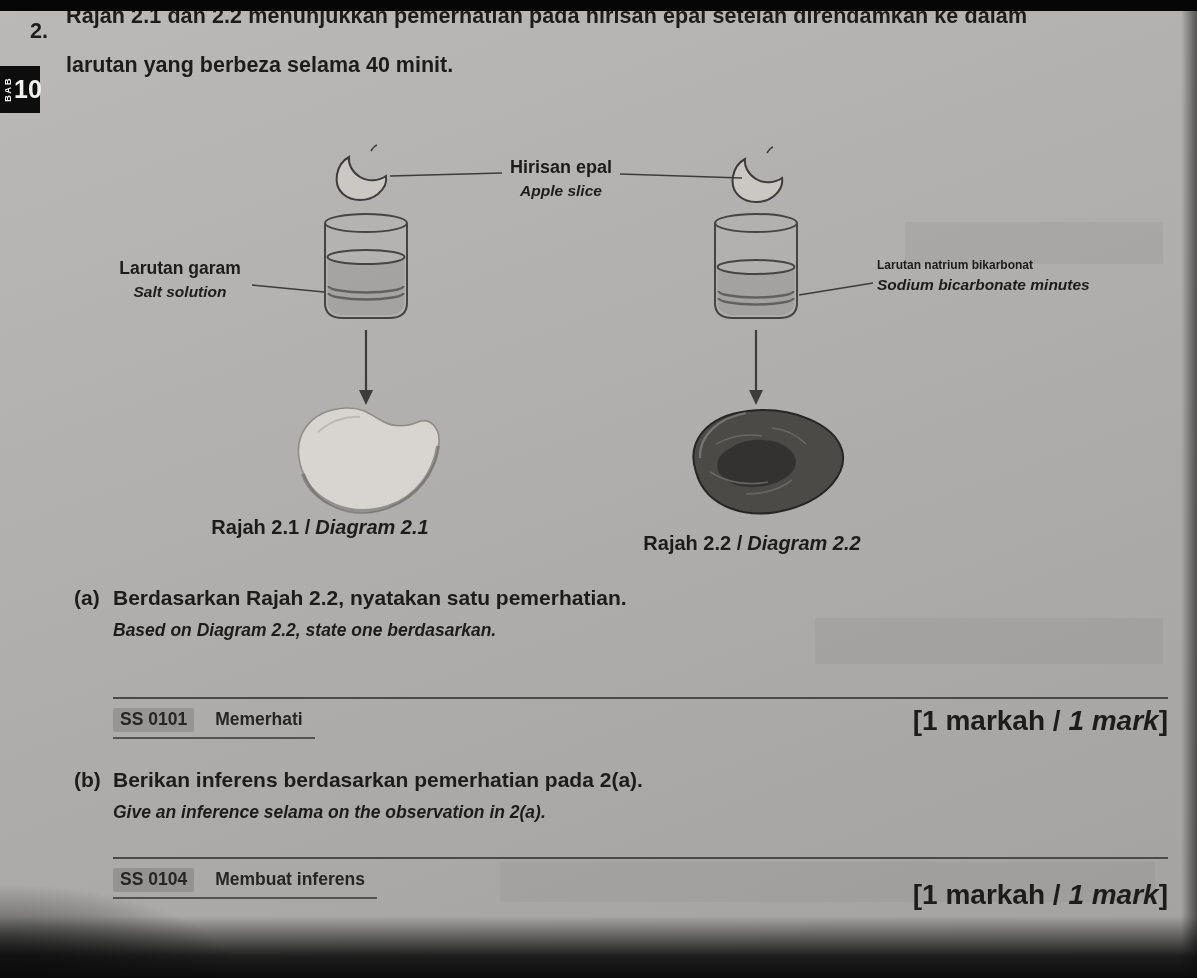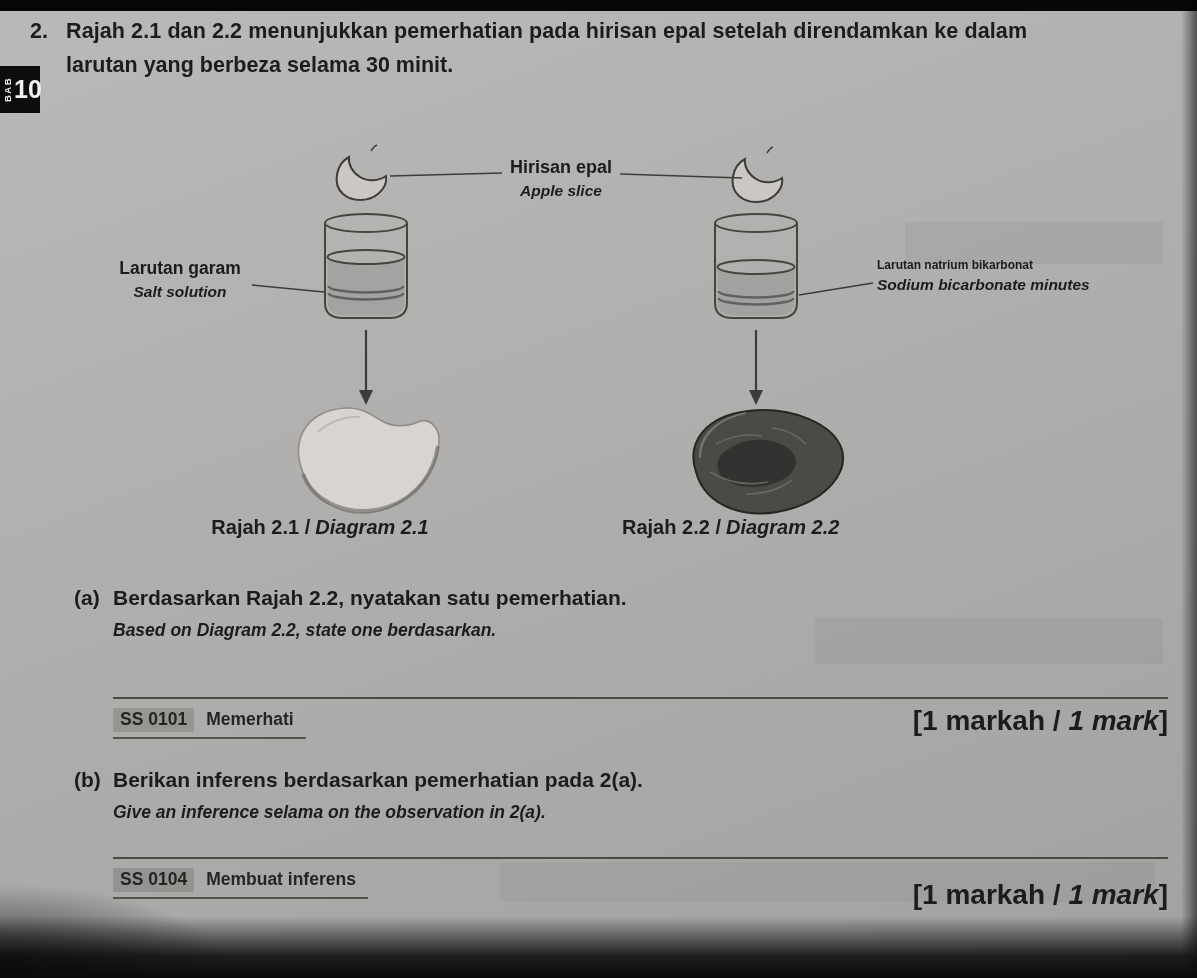--- a/index.html
+++ b/index.html
@@ -20,21 +20,21 @@
     background:radial-gradient(ellipse at 0% 100%, rgba(0,0,0,.82), rgba(0,0,0,0) 70%); }
   .ghost { position:absolute; background:rgba(0,0,0,0.045); }
   .g1 { left:905px; top:222px; width:258px; height:42px; }
   .g2 { left:815px; top:618px; width:348px; height:46px; background:rgba(0,0,0,0.04); }
   .g3 { left:500px; top:862px; width:655px; height:40px; background:rgba(0,0,0,0.035); }
 
   .abs { position:absolute; }
 
   
   .q-num  { left:30px; top:19px; font-size:21.5px; font-weight:700; }
-  .h-l1   { left:66px; top:19px; font-size:21.5px; font-weight:700; letter-spacing:.1px; }
+  .h-l1   { left:66px; top:4px; font-size:21.5px; font-weight:700; letter-spacing:.1px; }
   .h-l2   { left:66px; top:53px; font-size:21.5px; font-weight:700; }
   .h-en   { left:66px; top:90px; font-size:17.5px; font-style:italic; font-weight:600; }
 
   .bab { left:0; top:66px; width:40px; height:47px; background:#0d0d0d; color:#f1f1ef;
     display:flex; align-items:center; }
   .bab-label { writing-mode:vertical-rl; transform:rotate(180deg); font-size:9.5px;
     font-weight:700; letter-spacing:1.5px; margin-left:2px; }
   .bab-num { font-size:25px; font-weight:700; margin-left:1px; }
 
   
@@ -44,21 +44,21 @@
   .lbl .ms { font-weight:700; font-size:18px; }
   .lbl .en { font-style:italic; font-size:15.5px; font-weight:600; margin-top:2px; }
   .apple-lbl  { left:486px; top:16px;  width:150px; text-align:center; }
   .salt-lbl   { left:106px; top:118px; width:148px; text-align:center; }
   .salt-lbl .ms { font-size:17.5px; }
   .bicarb-lbl { left:877px; top:118px; width:290px; text-align:left; }
   .bicarb-lbl .ms { font-size:12px; }
 
   .caption { position:absolute; font-size:20px; white-space:nowrap; }
   .cap-left  { left:185px; top:376px; width:270px; text-align:center; }
-  .cap-right { left:622px; top:376px; width:260px; }
+  .cap-right { left:622px; top:392px; width:260px; text-align:center; }
   .cap-ms { font-weight:700; }
   .cap-en { font-style:italic; font-weight:600; margin-left:5px; }
 
   
   .q-label { font-size:21px; font-weight:700; }
   .q-ms    { font-size:21px; font-weight:700; }
   .q-ms b  { font-weight:700; }
   .q-en    { font-size:17.5px; font-style:italic; font-weight:600; }
   .q-en b  { font-weight:700; }
 
@@ -66,21 +66,21 @@
   .la-ms    { left:113px; top:586px; }
   .la-en    { left:113px; top:620px; }
   .lb-label { left:74px;  top:768px; }
   .lb-ms    { left:113px; top:768px; }
   .lb-en    { left:113px; top:802px; }
 
   .ansline { left:113px; width:1055px; border-top:2px solid #4b4a47; height:0; }
   .ansline-a { top:697px; }
   .ansline-b { top:857px; }
 
-  .skill { display:inline-flex; align-items:baseline; gap:12px; padding:2px 12px 5px 0;
+  .skill { display:inline-flex; align-items:baseline; gap:21px; padding:2px 12px 5px 0;
     border-bottom:2px solid #55534f; font-size:17.5px; font-weight:700; color:#262523;
     white-space:nowrap; }
   .skill-code { background:rgba(70,69,66,0.22); padding:1px 7px 2px; border-radius:2px; }
   .skill-a { left:113px; top:706px; }
   .skill-b { left:113px; top:866px; }
 
   .marks { right:29px; font-size:28px; font-weight:700; white-space:nowrap; }
   .marks i { font-style:italic; }
   .marks-a { top:705px; }
   .marks-b { top:879px; }
@@ -89,21 +89,21 @@
 <body>
 
 <div class="page">
 
   <div class="ghost g1"></div>
   <div class="ghost g2"></div>
   <div class="ghost g3"></div>
 
   <div class="abs q-num">2.</div>
   <div class="abs h-l1">Rajah 2.1 dan 2.2 menunjukkan pemerhatian pada hirisan epal setelah direndamkan ke dalam</div>
-  <div class="abs h-l2">larutan yang berbeza selama 30 minit.</div>
+  <div class="abs h-l2">larutan yang berbeza selama 40 minit.</div>
 
   <div class="abs bab">
     <span class="bab-label">BAB</span>
     <span class="bab-num">10</span>
   </div>
 
   <div class="abs diagram">
     <svg class="diagram-svg" viewBox="0 0 1197 420">
       <g stroke="#3d3c3a" stroke-width="2" fill="none">
 

